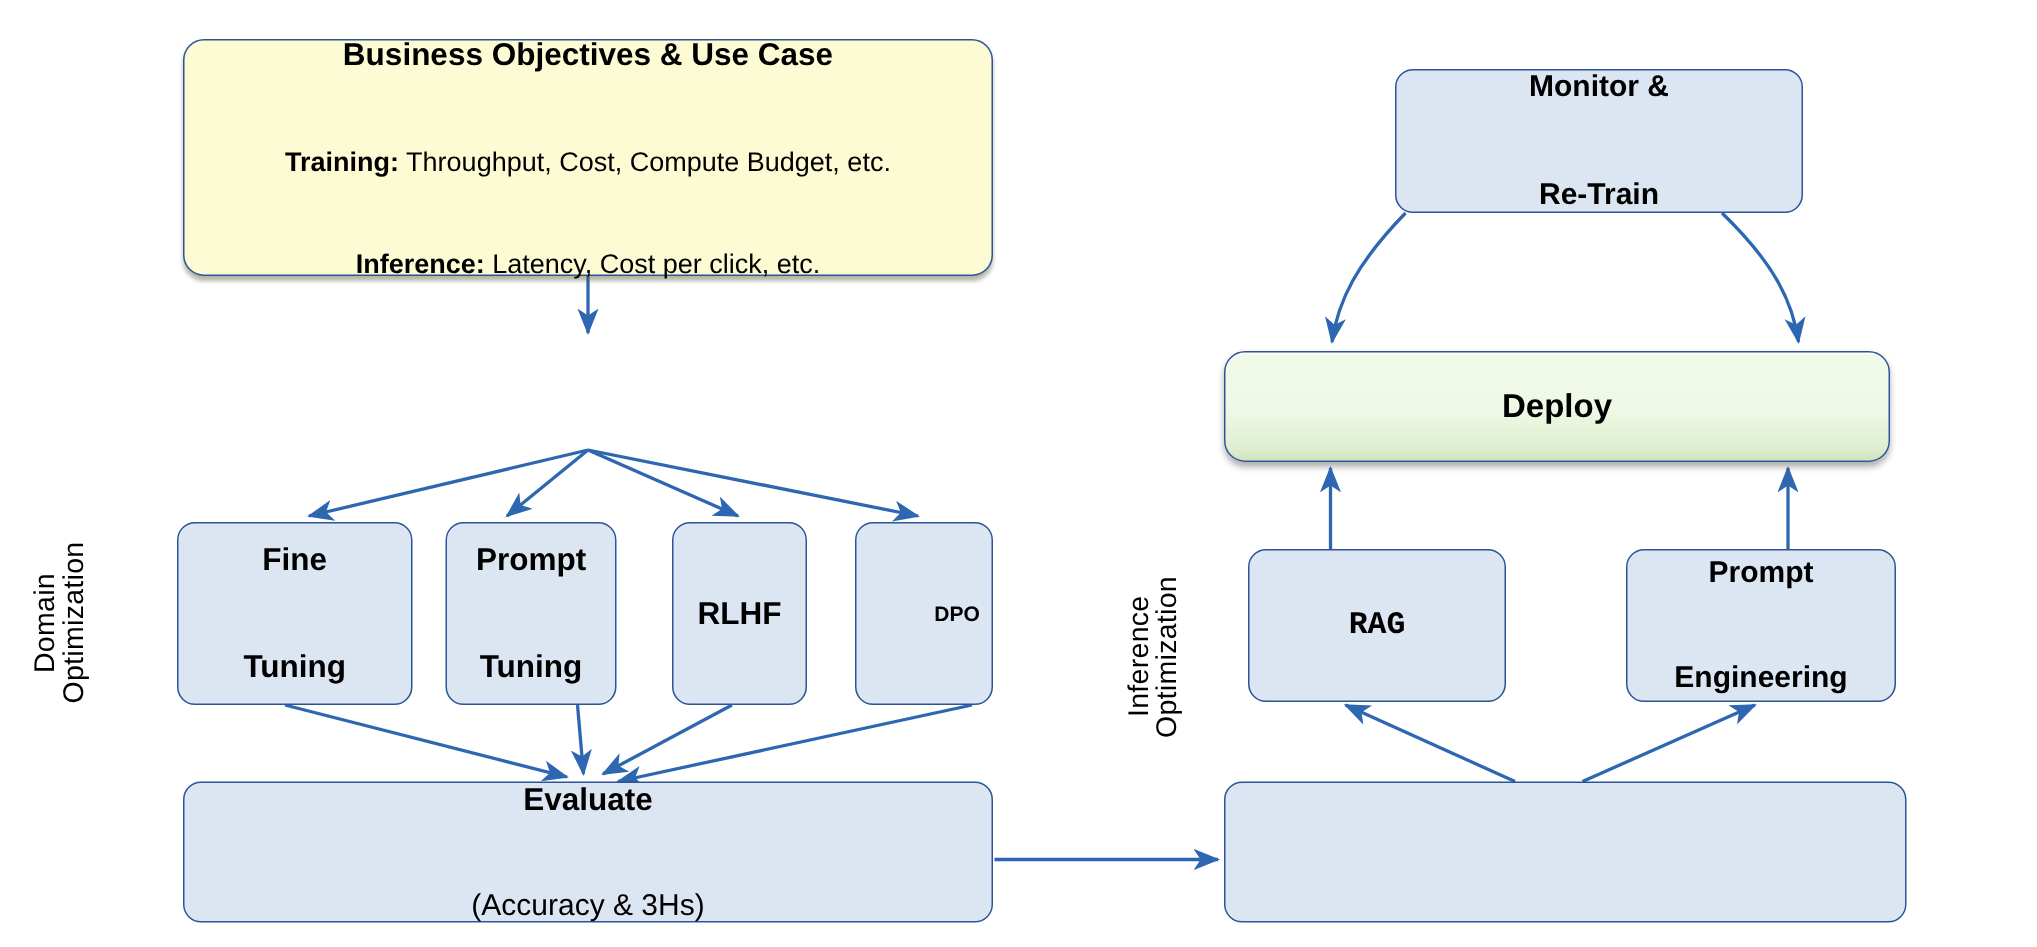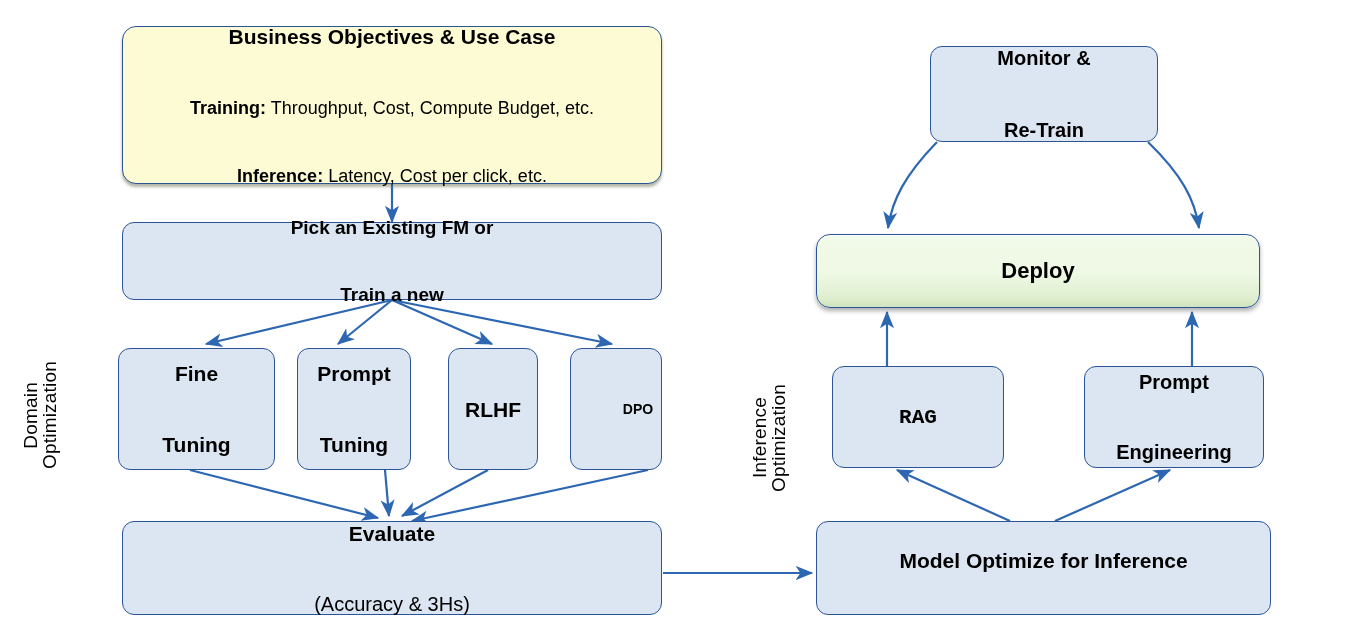--- a/index.html
+++ b/index.html
@@ -96,24 +96,20 @@
   <div class="node yellow" style="left:122px;top:26px;width:540px;height:158px;">
     <span class="ln bold" style="font-size:21px;margin-bottom:20px;">Business Objectives &amp; Use Case</span>
     <span class="ln" style="font-size:18px;margin-bottom:18px;">
       <b>Training:</b><span> Throughput, Cost, Compute Budget, etc.</span>
     </span>
     <span class="ln" style="font-size:18px;">
       <b>Inference:</b><span> Latency, Cost per click, etc.</span>
     </span>
   </div>
 
-  <div class="node" style="left:122px;top:222px;width:540px;height:78px;">
-    <span class="ln bold" style="font-size:19px;margin-bottom:16px;">Pick an Existing FM or</span>
-    <span class="ln bold" style="font-size:19px;">Train a new</span>
-  </div>
 
   <div class="node" style="left:118px;top:348px;width:157px;height:122px;">
     <span class="ln bold" style="font-size:21px;margin-bottom:18px;">Fine</span>
     <span class="ln bold" style="font-size:21px;">Tuning</span>
   </div>
 
   <div class="node" style="left:297px;top:348px;width:114px;height:122px;">
     <span class="ln bold" style="font-size:21px;margin-bottom:18px;">Prompt</span>
     <span class="ln bold" style="font-size:21px;">Tuning</span>
   </div>
@@ -124,40 +120,39 @@
 
   <div class="node" style="left:570px;top:348px;width:92px;height:122px;">
     <span class="ln bold" style="font-size:14px;padding-left:44px;">DPO</span>
   </div>
 
   <div class="node" style="left:122px;top:521px;width:540px;height:94px;">
     <span class="ln bold" style="font-size:21px;margin-bottom:18px;">Evaluate</span>
     <span class="ln reg" style="font-size:20px;">(Accuracy &amp; 3Hs)</span>
   </div>
 
-  <div class="node" style="left:930px;top:46px;width:228px;height:96px;">
+  <div class="node" style="left:930px;top:46px;width:272px;height:96px;">
     <span class="ln bold" style="font-size:20px;margin-bottom:20px;">Monitor &amp;</span>
     <span class="ln bold" style="font-size:20px;">Re-Train</span>
   </div>
 
   <div class="node green" style="left:816px;top:234px;width:444px;height:74px;">
     <span class="ln bold" style="font-size:22px;">Deploy</span>
   </div>
 
   <div class="node" style="left:832px;top:366px;width:172px;height:102px;">
     <span class="ln bold" style="font-size:21px;font-family:Liberation Mono, monospace;">RAG</span>
   </div>
 
   <div class="node" style="left:1084px;top:366px;width:180px;height:102px;">
     <span class="ln bold" style="font-size:20px;margin-bottom:18px;">Prompt</span>
     <span class="ln bold" style="font-size:20px;">Engineering</span>
   </div>
 
   <div class="node" style="left:816px;top:521px;width:455px;height:94px;">
-    <span class="ln bold" style="font-size:21px;margin-bottom:16px;">Model Optimize for Inference</span>
   </div>
 
   <div class="vlabel" style="left:14px;top:330px;width:52px;height:170px;">
     <span>Domain</span>
     <span>Optimization</span>
   </div>
 
   <div class="vlabel" style="left:740px;top:348px;width:58px;height:180px;">
     <span>Inference</span>
     <span>Optimization</span>

